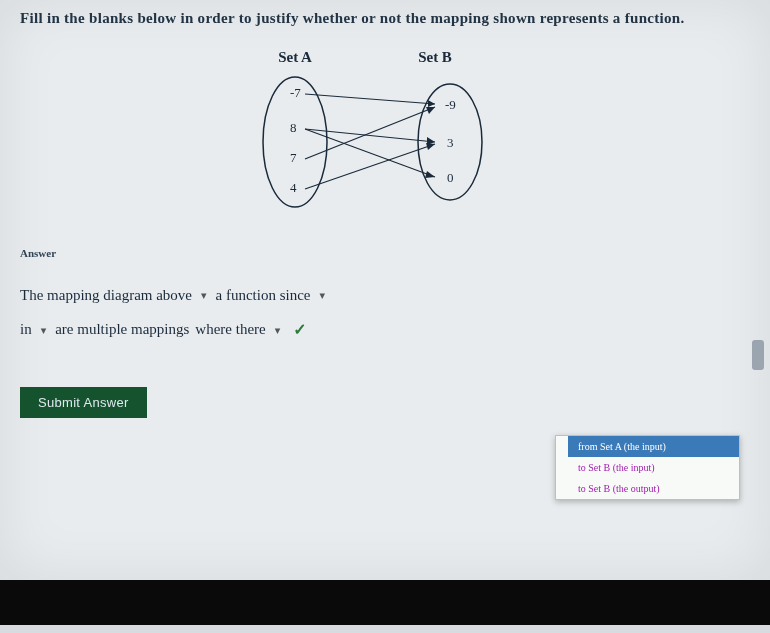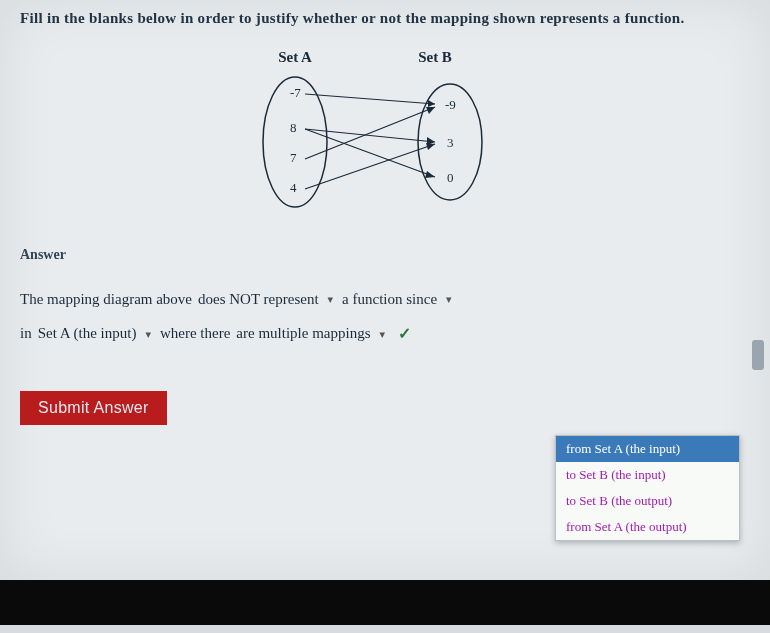--- a/index.html
+++ b/index.html
@@ -24,21 +24,21 @@
       color: #223344;
       margin-bottom: 20px;
       letter-spacing: 0.3px;
     }
     .diagram-container {
       display: flex;
       justify-content: center;
       margin: 2px 0 30px 0;
     }
     .answer-label {
-      font-size: 14px;
+      font-size: 11px;
       font-weight: bold;
       color: #334455;
       margin: 30px 0 20px 0;
     }
     .answer-row {
       display: flex;
       align-items: center;
       flex-wrap: wrap;
       gap: 6px;
       font-size: 15px;
@@ -58,37 +58,38 @@
       margin-left: 4px;
     }
     .dropdown-menu {
       position: absolute;
       right: 30px;
       top: 435px;
       background: #f8faf8;
       border: 1px solid #b8c0c8;
       box-shadow: 0 2px 6px rgba(0,0,0,0.25);
       min-width: 185px;
-      font-size: 13px;
+      font-size: 10px;
+      padding-left: 12px;
     }
     .dropdown-item {
       padding: 5px 10px;
       cursor: pointer;
       color: #a21caf;
     }
     .dropdown-item.selected {
       background: #3a7ab8;
       color: #fff;
     }
     .submit-btn {
-      background: #b91c1c;
+      background: #14532d;
       color: #e0e8f0;
       border: none;
       padding: 8px 18px;
-      font-size: 16px;
+      font-size: 13px;
       margin-top: 40px;
       cursor: pointer;
       letter-spacing: 0.3px;
     }
     .bottom-bar {
       background: #0a0a0a;
       height: 45px;
       width: 100%;
     }
     .set-label {
@@ -143,40 +144,37 @@
 
       <line x1="70" y1="142" x2="200" y2="97" stroke="#1a2a3a" stroke-width="1.2"></line>
       <polygon points="200,97 191,96 193,103" fill="#1a2a3a"></polygon>
     </svg>
   </div>
 
   <div class="answer-label">Answer</div>
 
   <div class="answer-row">
     <span>The mapping diagram above</span>
-    <span>does NOT represent</span>
     <span class="dropdown-indicator">▾</span>
     <span>a function since</span>
     <span class="dropdown-indicator">▾</span>
   </div>
   <div class="answer-row">
     <span>in</span>
-    <span>Set A (the input)</span>
     <span class="dropdown-indicator">▾</span>
+    <span>are multiple mappings</span>
     <span>where there</span>
-    <span>are multiple mappings</span>
     <span class="dropdown-indicator">▾</span>
     <span class="checkmark">✓</span>
   </div>
 
   <button class="submit-btn">Submit Answer</button>
 </div>
 
 <div class="dropdown-menu">
   <div class="dropdown-item selected">from Set A (the input)</div>
   <div class="dropdown-item">to Set B (the input)</div>
   <div class="dropdown-item">to Set B (the output)</div>
-  <div class="dropdown-item">from Set A (the output)</div>
 </div>
 
 <div class="scroll-handle"></div>
 
 <div class="bottom-bar"></div>
 
 </body></html>

